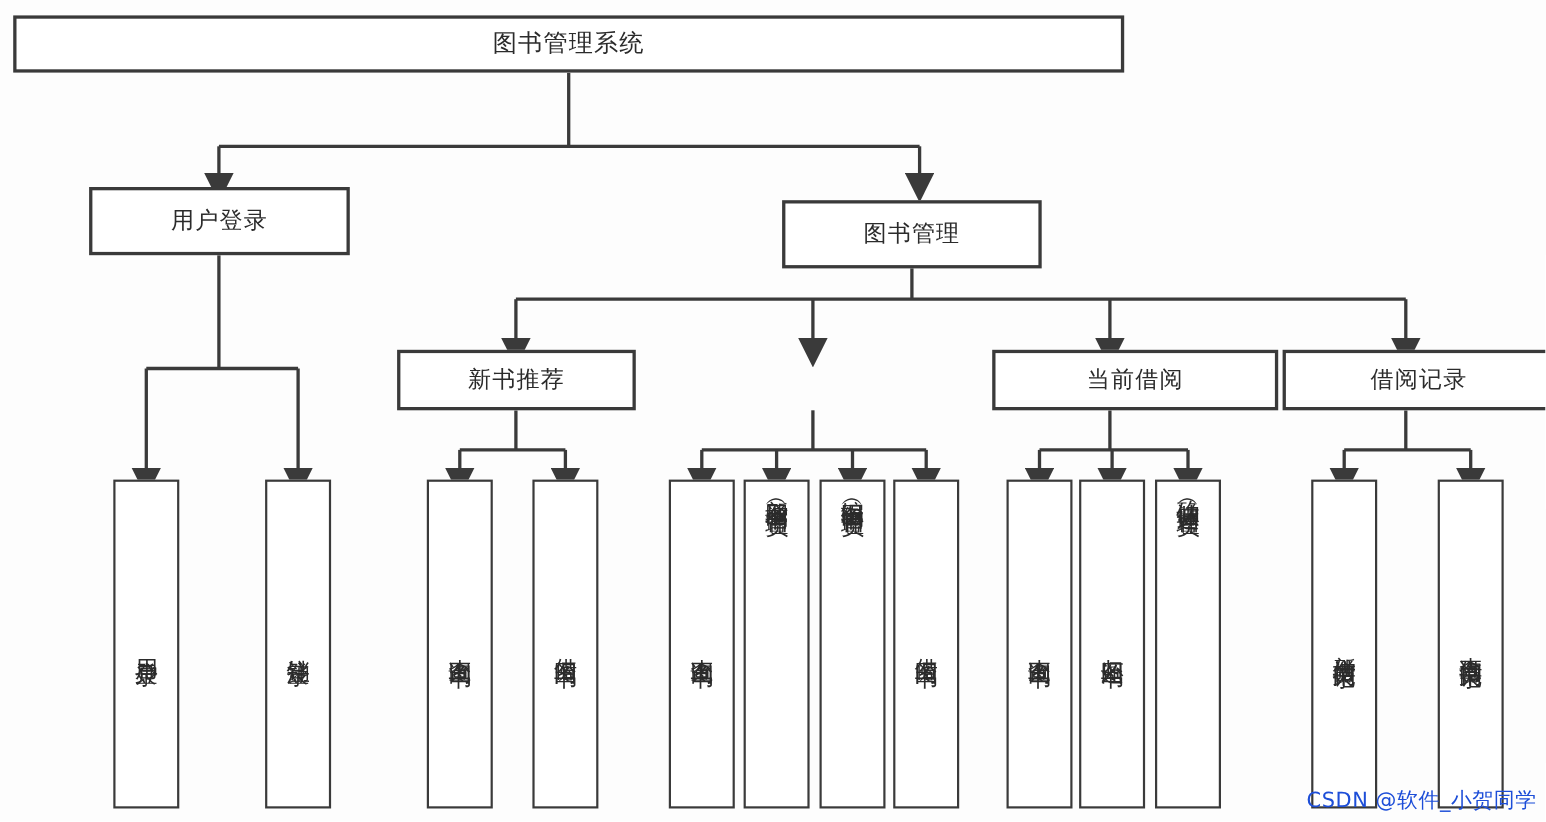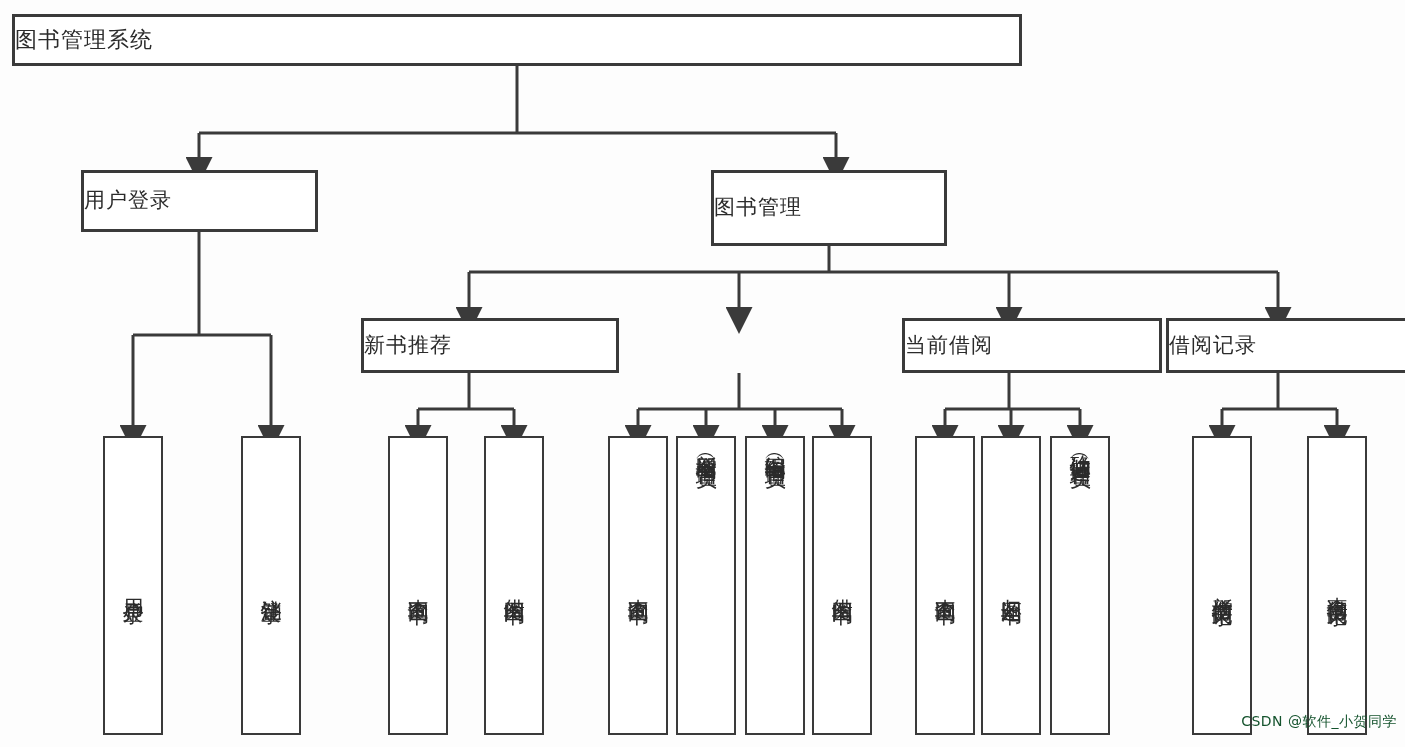--- a/index.html
+++ b/index.html
@@ -25,20 +25,21 @@
     width: 1405px;
     height: 747px;
   }
   .node-box {
     position: absolute;
     box-sizing: border-box;
     background: #ffffff;
     border: 2.5px solid #3a3a3a;
     display: flex;
     align-items: center;
+    justify-content: center;
   }
   .node-box.horiz {
     border-width: 3px;
   }
   .node-label-h {
     font-size: 21px;
     color: #2b2b2b;
     letter-spacing: 1px;
     line-height: 1.1;
     white-space: nowrap;
@@ -61,23 +62,23 @@
     letter-spacing: 2px;
     white-space: nowrap;
     display: block;
   }
   .node-box.vert.centered {
     align-items: center;
   }
   .watermark {
     position: absolute;
     right: 8px;
-    bottom: 16px;
-    font-size: 14px;
-    color: #14532d;
+    bottom: 6px;
+    font-size: 19px;
+    color: #1d4ed8;
     letter-spacing: 0.5px;
     white-space: nowrap;
     user-select: none;
   }
 </style>
 </head>
 <body>
 
 <div id="diagram-root">
 
@@ -131,25 +132,25 @@
     </g>
   </svg>
 
   <div class="node-box horiz root" style="left:12px; top:14px; width:1010px; height:52px;">
     <span class="node-label-h">图书管理系统</span>
   </div>
 
   <div class="node-box horiz" style="left:81px; top:170px; width:237px; height:62px;">
     <span class="node-label-h">用户登录</span>
   </div>
-  <div class="node-box horiz" style="left:711px; top:170px; width:236px; height:76px;">
+  <div class="node-box horiz" style="left:711px; top:182px; width:236px; height:62px;">
     <span class="node-label-h">图书管理</span>
   </div>
 
-  <div class="node-box horiz" style="left:361px; top:318px; width:258px; height:55px;">
+  <div class="node-box horiz" style="left:361px; top:318px; width:217px; height:55px;">
     <span class="node-label-h">新书推荐</span>
   </div>
   <div class="node-box horiz" style="left:902px; top:318px; width:260px; height:55px;">
     <span class="node-label-h">当前借阅</span>
   </div>
   <div class="node-box horiz" style="left:1166px; top:318px; width:248px; height:55px;">
     <span class="node-label-h">借阅记录</span>
   </div>
 
   <div class="node-box vert centered" style="left:103px; top:436px; width:60px; height:299px;">

